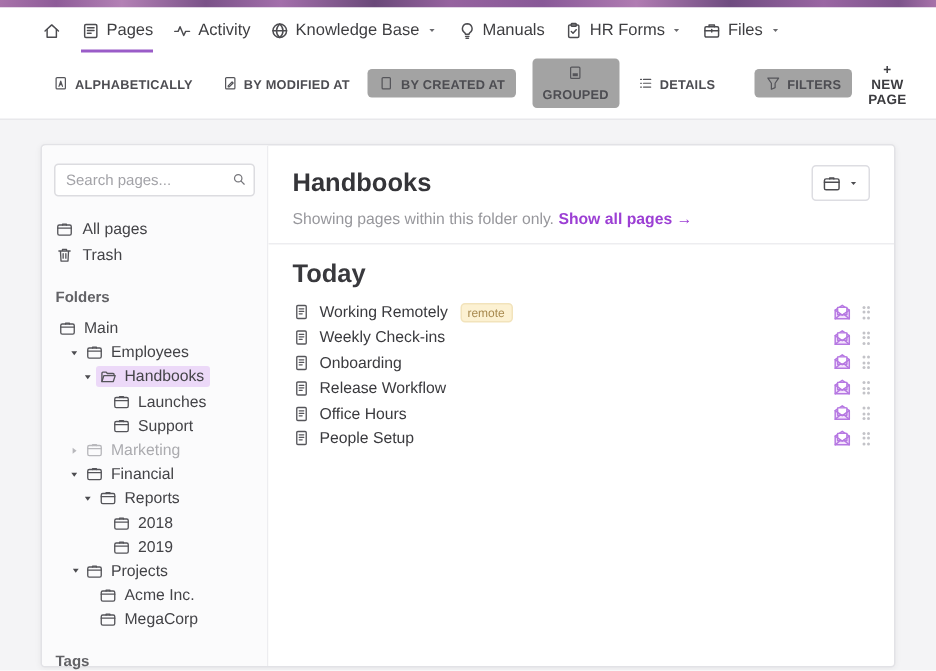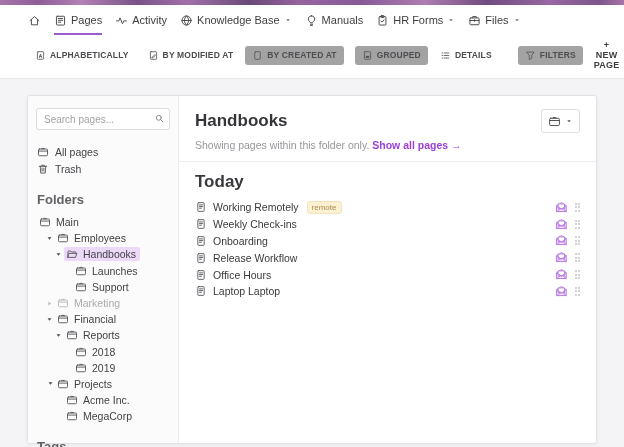--- a/index.html
+++ b/index.html
@@ -18,38 +18,38 @@
     box-sizing:border-box;border-bottom:2.5px solid transparent;padding-top:2.5px;cursor:pointer;white-space:nowrap;}
   .nav-item.active{border-bottom-color:var(--accent);}
   .nav-item svg{color:#4c4c50;}
   .nav-item .caret{color:#6a6a6e;margin-left:0px;}
   .toolbar{display:flex;align-items:center;padding:4px 24px 7px 28px;}
   .tb{display:flex;align-items:center;gap:4px;font-size:8.5px;font-weight:700;letter-spacing:.02em;
     color:#4d4d52;padding:4px 7px;border-radius:3px;background:transparent;border:none;
     font-family:inherit;white-space:nowrap;margin-right:5px;cursor:pointer;}
   .tb svg{color:#55555a;}
   .tb.active{background:#a3a3a3;text-align:right;}
-  .tb.sp1{margin-left:6px;}
+  .tb.sp1{margin-left:6px;flex-direction:column;}
   .tb.sp2{margin-left:14px;}
   .newpage{margin-left:auto;font-size:9px;font-weight:700;color:#3c3c40;background:none;border:none;
     letter-spacing:.02em;font-family:inherit;cursor:pointer;}
   .page{padding:16px 27px 0;}
   .card{background:#fff;border:1px solid #e2e2e6;border-radius:3px;box-shadow:0 1px 4px rgba(0,0,0,.05);
     display:flex;height:347px;}
   aside{width:151px;background:#fbfbfc;border-right:1px solid #ededf0;padding:12px 8px 0;
     box-sizing:border-box;border-radius:3px 0 0 3px;flex:none;}
   .searchbox{position:relative;margin-bottom:13px;}
   .searchbox input{width:100%;box-sizing:border-box;height:22px;border:1px solid #dcdce0;border-radius:3px;
     padding:0 20px 0 7px;font-size:10px;color:#333;background:#fff;font-family:inherit;outline:none;}
   .searchbox input::placeholder{color:#a3a3a8;}
   .sicon{position:absolute;right:5px;top:5px;color:#77777c;line-height:0;}
   .side-item{display:flex;align-items:center;gap:6px;font-size:10.5px;color:#434347;height:17px;
     padding-left:1px;cursor:pointer;}
   .side-item svg{color:#55555a;}
-  .sec-label{font-size:13px;font-weight:700;color:#626266;margin:15px 0 7px;padding-left:1px;}
+  .sec-label{font-size:10px;font-weight:700;color:#626266;margin:15px 0 7px;padding-left:1px;}
   .tree-row{display:flex;align-items:center;height:16.2px;font-size:10.5px;color:#434347;cursor:pointer;}
   .tree-arrow{width:9px;flex:none;color:#4c4c50;line-height:0;}
   .tree-spacer{width:9px;flex:none;}
   .tree-inner{display:flex;align-items:center;gap:5px;padding:1px 4px 1px 2px;border-radius:2px;}
   .tree-inner svg{color:#55555a;flex:none;}
   .tree-row.selected .tree-inner{background:var(--selected-bg);}
   .tree-row.dimmed{color:#ababaf;}
   .tree-row.dimmed svg{color:#b8b8bc;}
   .main{flex:1;padding:13px 16px 0;box-sizing:border-box;min-width:0;}
   .main-head{display:flex;justify-content:space-between;align-items:flex-start;}
@@ -492,21 +492,21 @@
                   <i></i>
                   <i></i>
                 </span>
               </span>
             </div>
             <div class="row">
               <span class="picon"><svg class="" viewBox="0 0 16 16" width="12" height="12" fill="none" stroke="currentColor" stroke-width="1.2" stroke-linecap="round" stroke-linejoin="round">
                   <rect x="3.8" y="2.2" width="8.4" height="11.6" rx="1"></rect>
                   <path d="M6 5.2h4M6 7.4h4M6 9.6h2.6"></path>
                 </svg></span>
-              <span class="row-title">Laptop Laptop</span>
+              <span class="row-title">People Setup</span>
               <span class="row-right">
                 <span class="env"><svg class="" viewBox="0 0 16 16" width="13" height="13" fill="none" stroke="currentColor" stroke-width="1.2" stroke-linecap="round" stroke-linejoin="round">
                     <path d="M2.2 5.8L8 1.9l5.8 3.9V13H2.2z" fill="#f3e2fc"></path>
                     <rect x="4.2" y="3.6" width="7.6" height="6" fill="#ffffff"></rect>
                     <path d="M2.2 5.8L8 10l5.8-4.2"></path>
                     <path d="M2.2 13l4.4-3.8M13.8 13L9.4 9.2"></path>
                   </svg></span>
                 <span class="dots">
                   <i></i>
                   <i></i>

